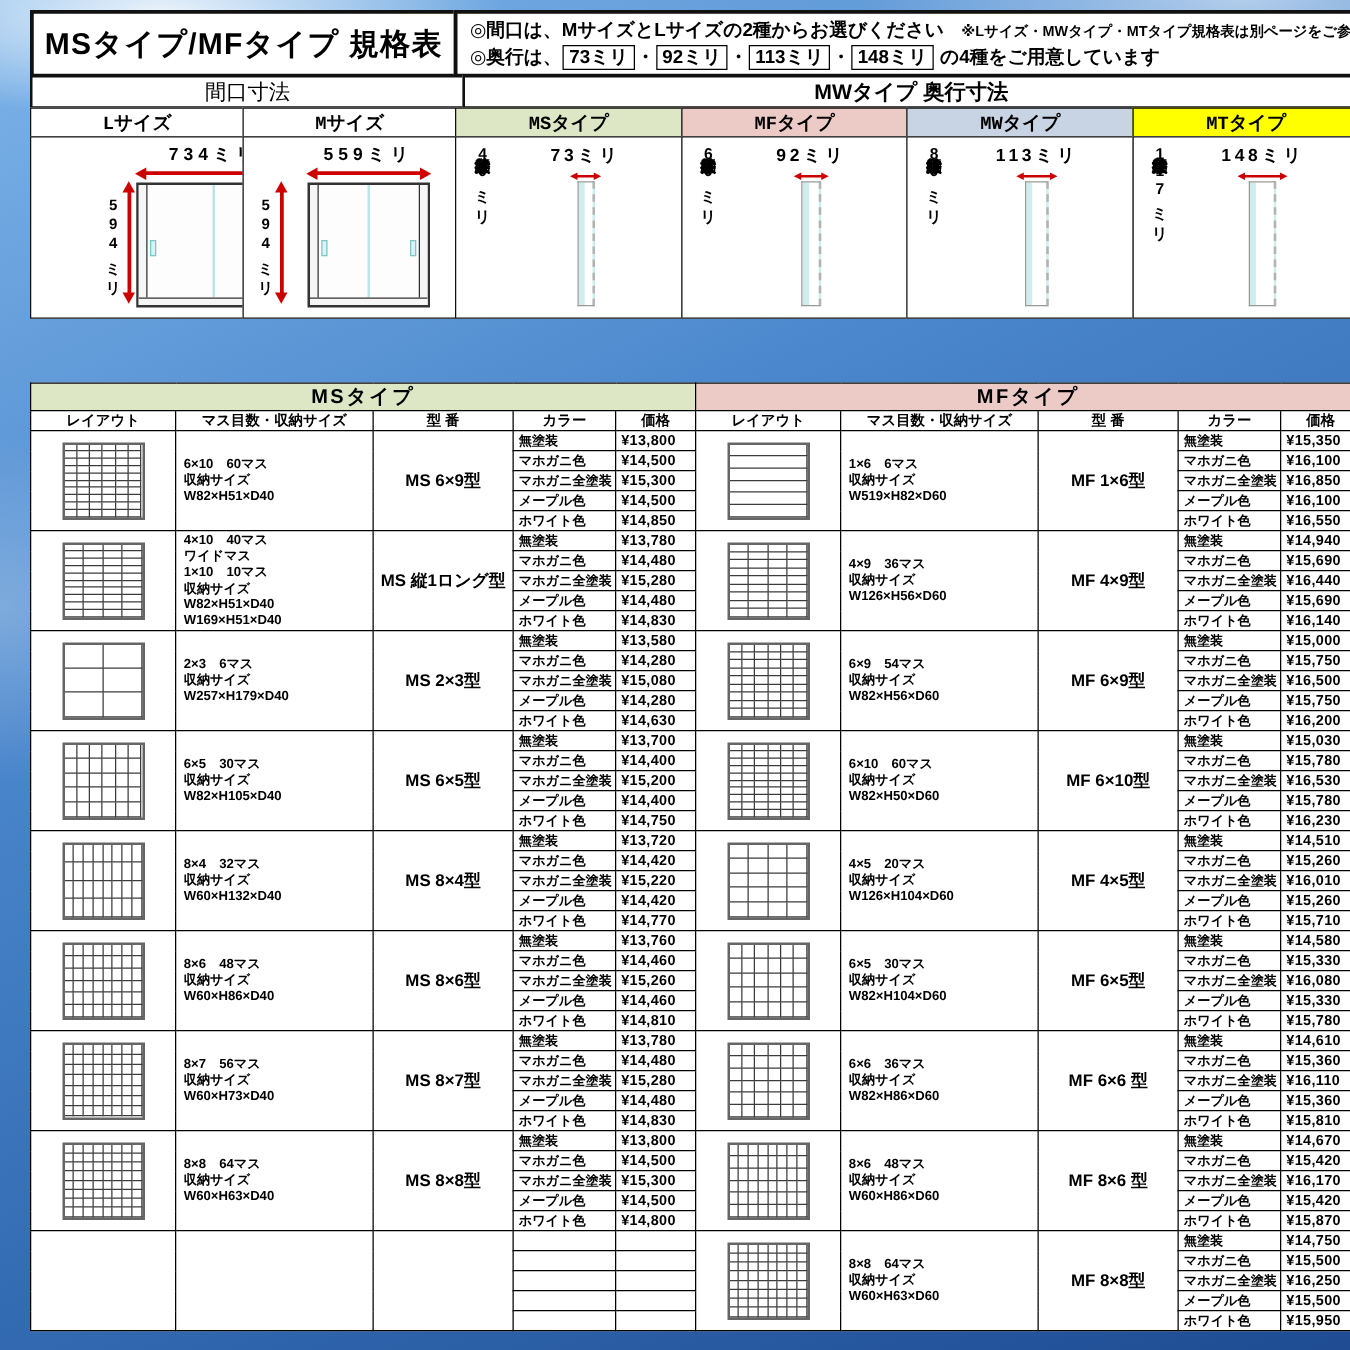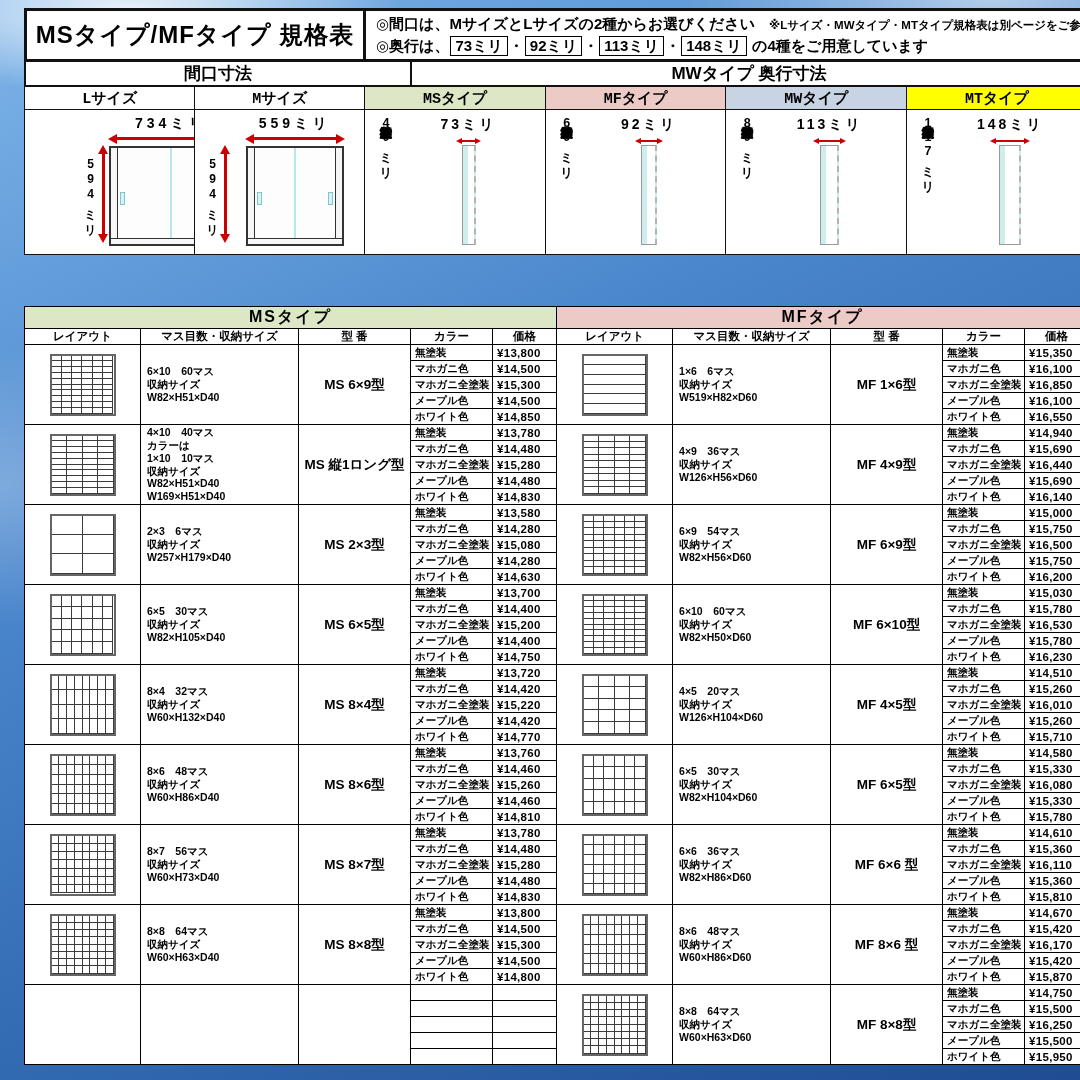--- a/index.html
+++ b/index.html
@@ -28,22 +28,22 @@
     flex: 1; background: #fff; border: 3px solid #111; margin-left: -3px;
     padding: 3px 10px 2px 10px; display: flex; flex-direction: column; justify-content: center; gap: 2px;
   }
   .note-line { font-size: 15px; font-weight: bold; white-space: nowrap; }
   .note-sub { font-size: 11.5px; font-weight: bold; margin-left: 14px; }
   .boxed { display: inline-block; border: 1.5px solid #000; padding: 0 4px; margin: 0 1px; line-height: 1.25; }
 
   
   .band2 { display: flex; height: 27px; margin-top: -2px; }
   .b2-left {
-    width: 388px; flex: none; background: #fff; border: 2px solid #111;
-    display: flex; align-items: center; justify-content: center; font-size: 17px; font-weight: bold;
+    width: 348px; flex: none; background: #fff; border: 2px solid #111;
+    display: flex; align-items: center; justify-content: center; font-size: 17px; font-weight: normal;
   }
   .b2-right {
     flex: 1; background: #fff; border: 2px solid #111; margin-left: -2px;
     display: flex; align-items: center; justify-content: center; font-size: 17px; font-weight: bold;
   }
 
   
   .band3 { display: flex; height: 24px; margin-top: -1px; font-family: Liberation Mono, monospace; }
   .type-cell {
     background: #fff; border: 1.5px solid #111; margin-left: -1.5px;
@@ -397,21 +397,21 @@
                       <div></div>
                       <div></div>
                       <div></div>
                       <div></div>
                       <div></div>
                       <div></div>
                     </div>
                   </td>
                   <td class="spec-cell" rowspan="5">
                     <div>4×10　40マス</div>
-                    <div>カラーは</div>
+                    <div>ワイドマス</div>
                     <div>1×10　10マス</div>
                     <div>収納サイズ</div>
                     <div>W82×H51×D40</div>
                     <div>W169×H51×D40</div>
                   </td>
                   <td class="model-cell" rowspan="5">MS 縦1ロング型</td>
                   <td class="color-cell">無塗装</td>
                   <td class="price-cell">¥13,780</td>
                 </tr>
                 <tr>

